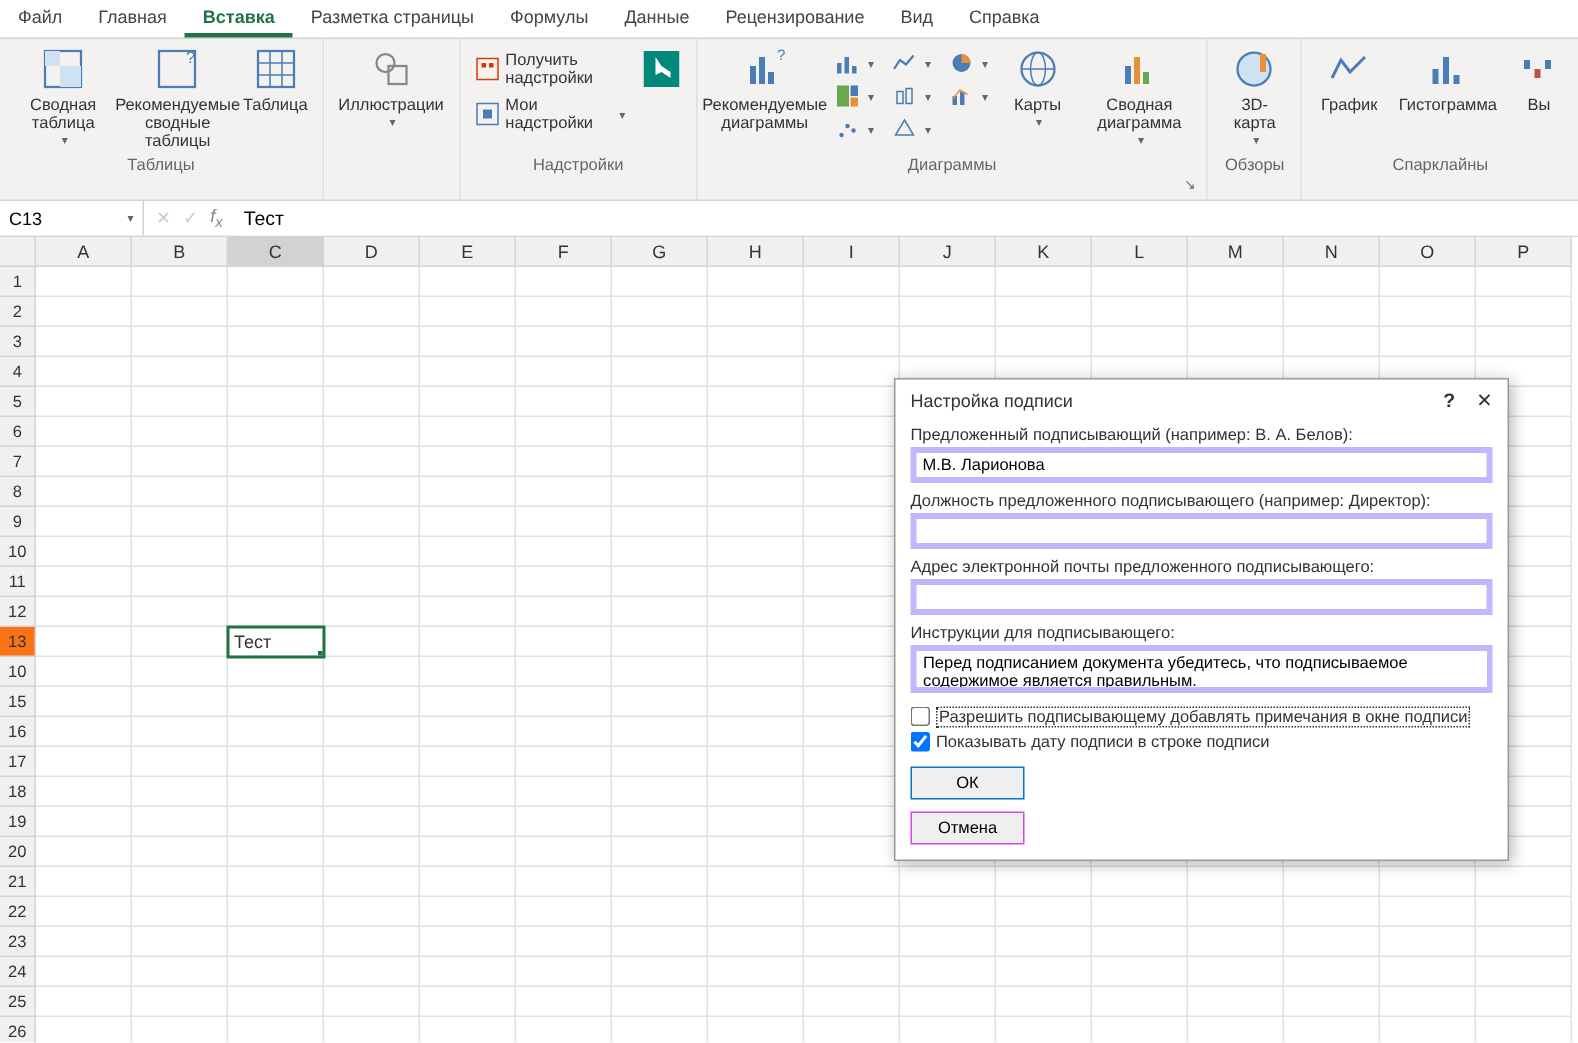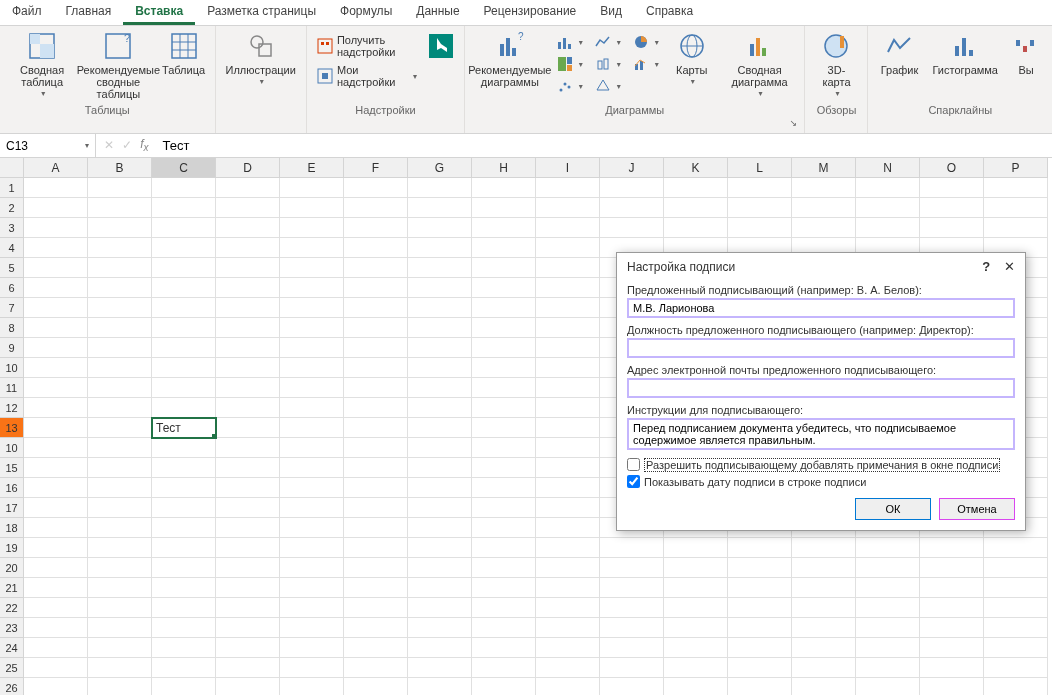--- a/index.html
+++ b/index.html
@@ -35,31 +35,31 @@
     .col-h.sel { background: #d2d2d2; }
     .row-headers { position: absolute; top: 20px; left: 0; width: 24px; }
     .row-h { height: 20px; width: 24px; background: #f0f0f0; border-right: 1px solid #d4d4d4; border-bottom: 1px solid #d4d4d4; text-align: center; line-height: 20px; font-size: 11px; color: #333; }
     .row-h.sel { background: #f97316; }
     .cells { position: absolute; top: 20px; left: 24px; }
     .cell-row { display: flex; }
     .cell { width: 64px; height: 20px; border-right: 1px solid #e0e0e0; border-bottom: 1px solid #e0e0e0; padding: 0 4px; line-height: 20px; font-size: 12px; overflow: hidden; white-space: nowrap; }
     .cell.selected { outline: 2px solid #217346; outline-offset: -1px; position: relative; z-index: 2; }
     .fill-handle { position: absolute; width: 6px; height: 6px; background: #217346; right: -3px; bottom: -3px; }
 
-    .dialog { position: absolute; top: 252px; left: 616px; width: 410px; background: #fff; border: 1px solid #999; box-shadow: 2px 2px 10px rgba(0,0,0,.3); font-size: 11px; z-index: 100; }
+    .dialog { position: absolute; top: 252px; left: 596px; width: 410px; background: #fff; border: 1px solid #999; box-shadow: 2px 2px 10px rgba(0,0,0,.3); font-size: 11px; z-index: 100; }
     .dialog-title { display: flex; justify-content: space-between; align-items: center; padding: 6px 10px; font-size: 12px; }
     .dialog-title-btns { display: flex; gap: 14px; font-size: 13px; }
     .dialog-body { padding: 4px 10px 10px 10px; }
     .dlg-field { margin-bottom: 6px; }
     .dlg-field label { display: block; margin-bottom: 2px; font-size: 11px; }
-    .dlg-field input, .dlg-field textarea { width: 100%; border: 2px solid #c4b5fd; padding: 2px 4px; font-size: 11px; font-family: inherit; resize: none; }
+    .dlg-field input, .dlg-field textarea { width: 100%; border: 4px solid #c4b5fd; padding: 2px 4px; font-size: 11px; font-family: inherit; resize: none; }
     .dlg-field textarea { height: 32px; }
     .dlg-check { display: flex; align-items: center; gap: 4px; margin-bottom: 4px; font-size: 11px; }
     .dlg-check input { width: 13px; height: 13px; }
-    .dlg-buttons { display: flex; justify-content: flex-end; gap: 8px; padding: 6px 0 0 0; }
+    .dlg-buttons { display: flex; justify-content: flex-end; gap: 8px; padding: 6px 0 0 0; flex-direction: column; }
     .dlg-buttons button { width: 76px; height: 22px; font-size: 11px; border: 1px solid #d946ef; background: #efefef; cursor: pointer; }
     .dlg-buttons button.primary { border: 1px solid #0078d4; }
     .dotted-focus { border: 1px dotted #333; padding: 0 1px; }
   </style>
 </head>
 <body>
 
 <div class="tabs">
   <div class="tab">Файл</div>
   <div class="tab">Главная</div>

